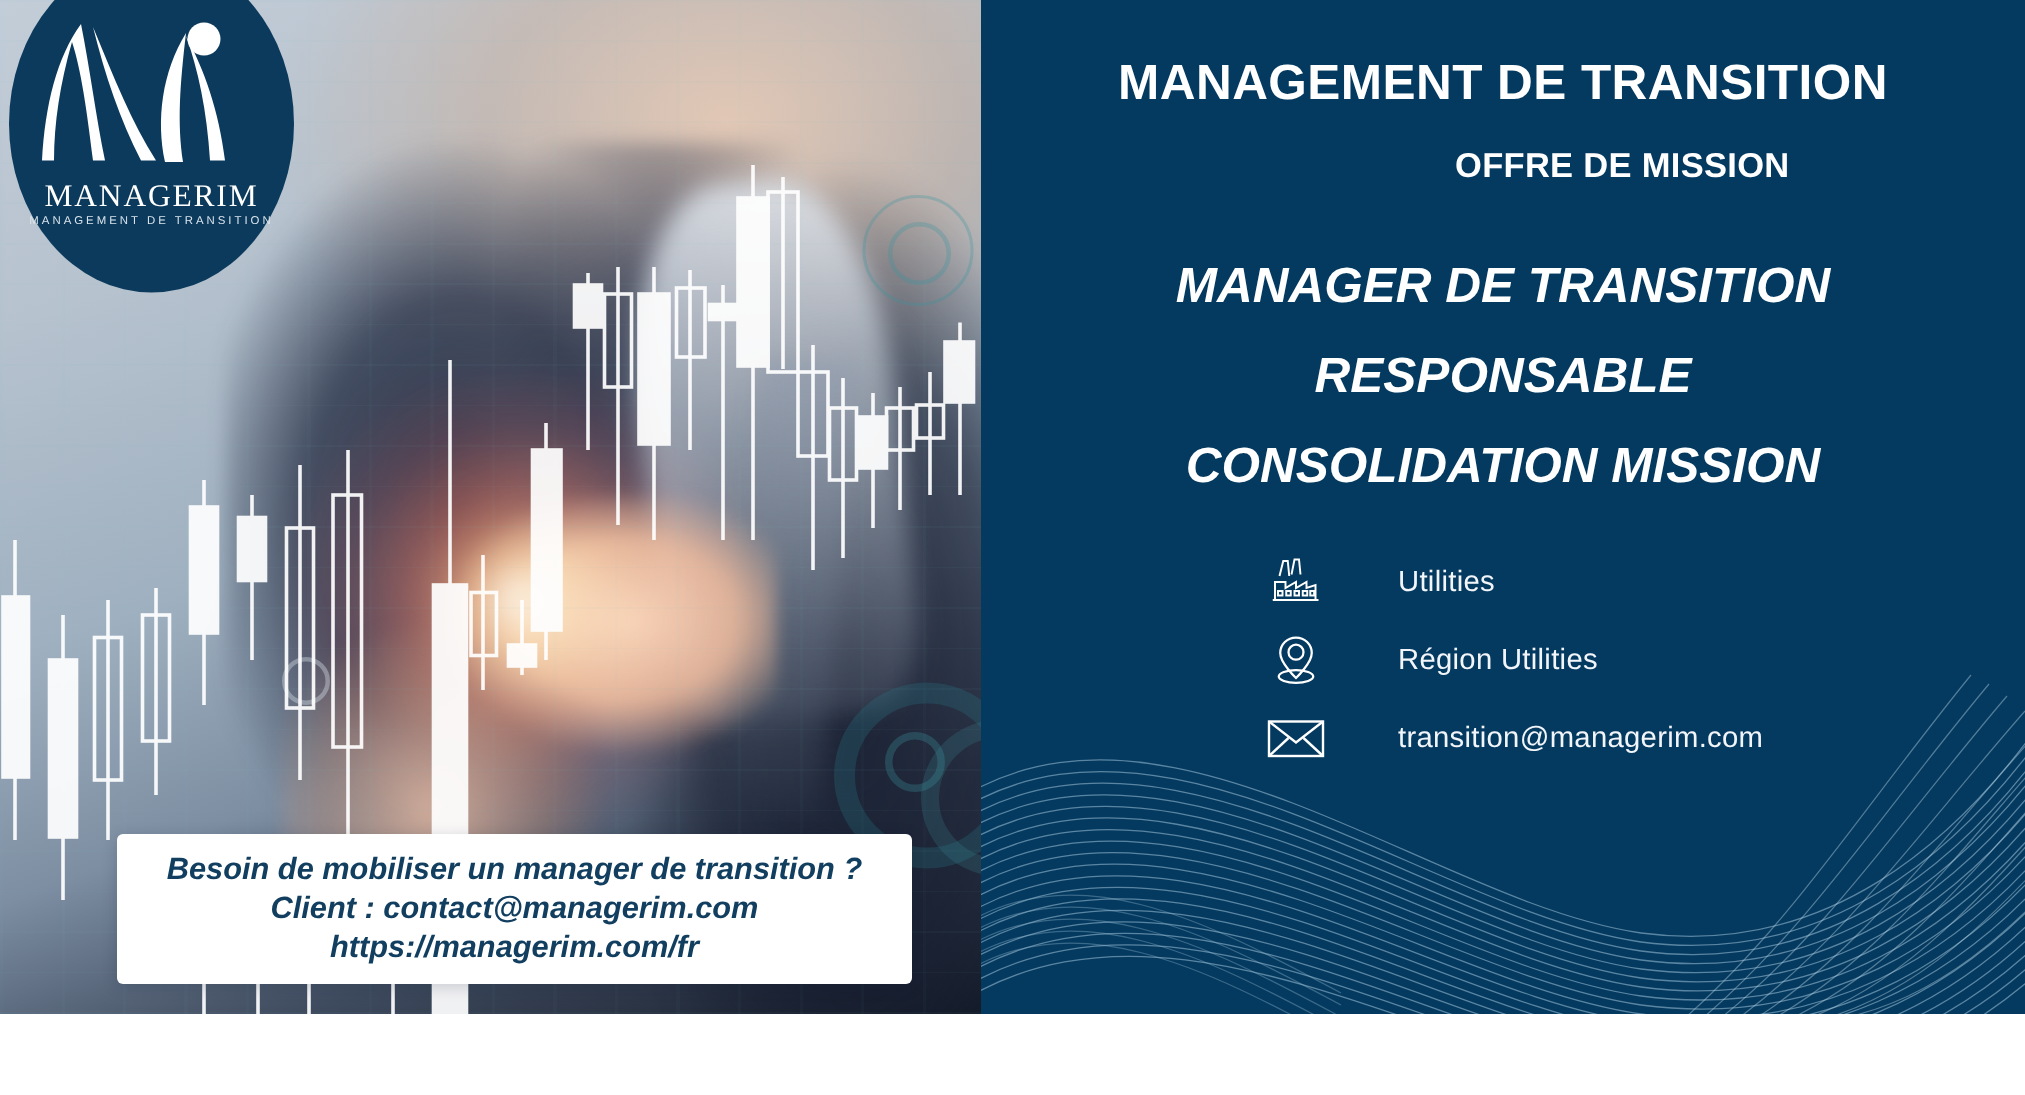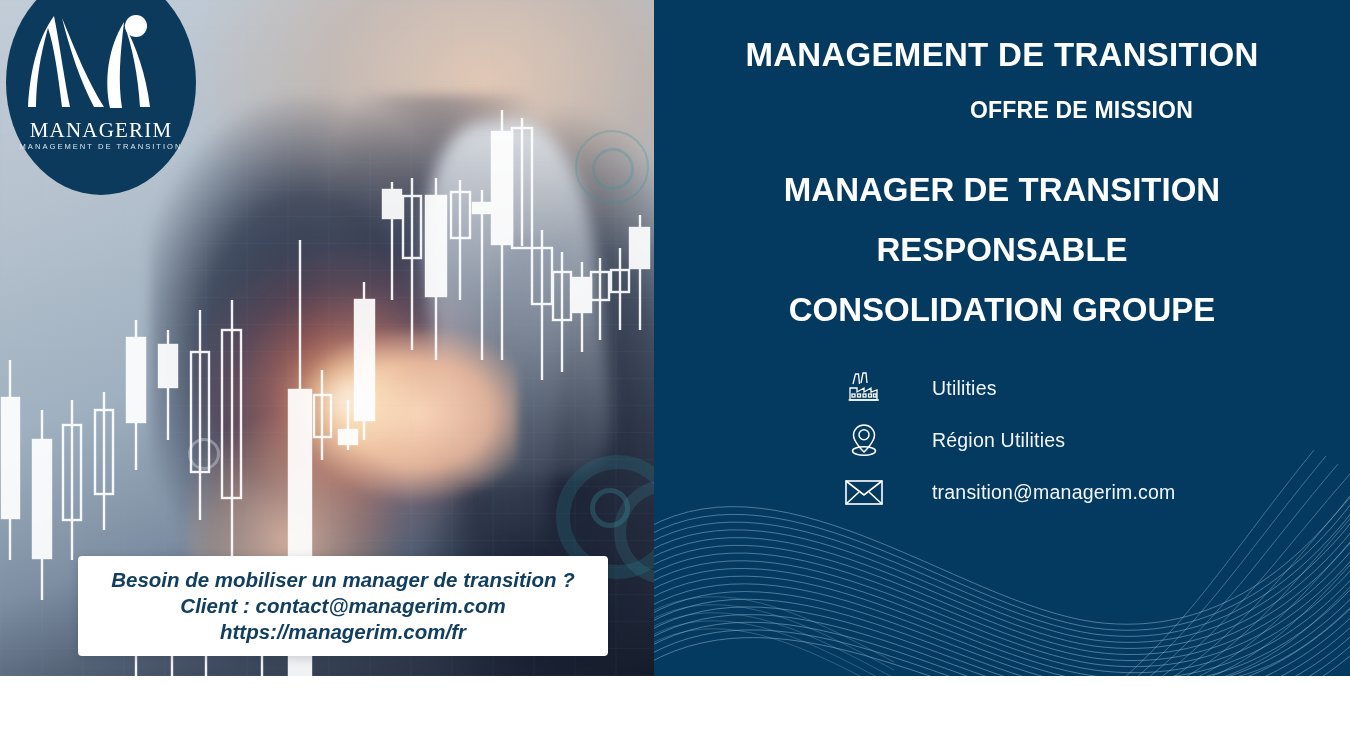--- a/index.html
+++ b/index.html
@@ -215,21 +215,21 @@
   }
   .role {
     position: absolute;
     left: 0; top: 160px; width: 696px;
     text-align: center;
     color: #ffffff;
     font-size: 33px;
     font-weight: bold;
     line-height: 60px;
   }
-  .role .r-line { display: block; }
+  .role .r-line { display: block; font-style: italic; }
 
   .info-list {
     position: absolute;
     left: 182px;
     top: 362px;
     width: 500px;
   }
   .info-row {
     display: flex;
     align-items: center;
@@ -399,21 +399,21 @@
         <path d="M-20,238 C60,182 150,230 240,278"></path>
       </g>
     </svg>
 
     <div class="heading-1">MANAGEMENT DE TRANSITION</div>
     <div class="heading-2">OFFRE DE MISSION</div>
 
     <div class="role">
       <span class="r-line">MANAGER DE TRANSITION</span>
       <span class="r-line">RESPONSABLE</span>
-      <span class="r-line">CONSOLIDATION GROUPE</span>
+      <span class="r-line">CONSOLIDATION MISSION</span>
     </div>
 
     <div class="info-list">
 
       <div class="info-row">
         <span class="info-icon">
           <svg width="36" height="36" viewBox="0 0 36 36" fill="none" stroke="#ffffff" stroke-width="1.3">
             <path d="M7 14 L9.5 4 L12.5 4 L13.5 14"></path>
             <path d="M15 13 L17 3 L20 3 L21 13"></path>
             <path d="M4 30 L4 18 L11 18 L11 22 L18 18 L18 22 L25 18 L25 22 L31 20 L31 30 Z"></path>

